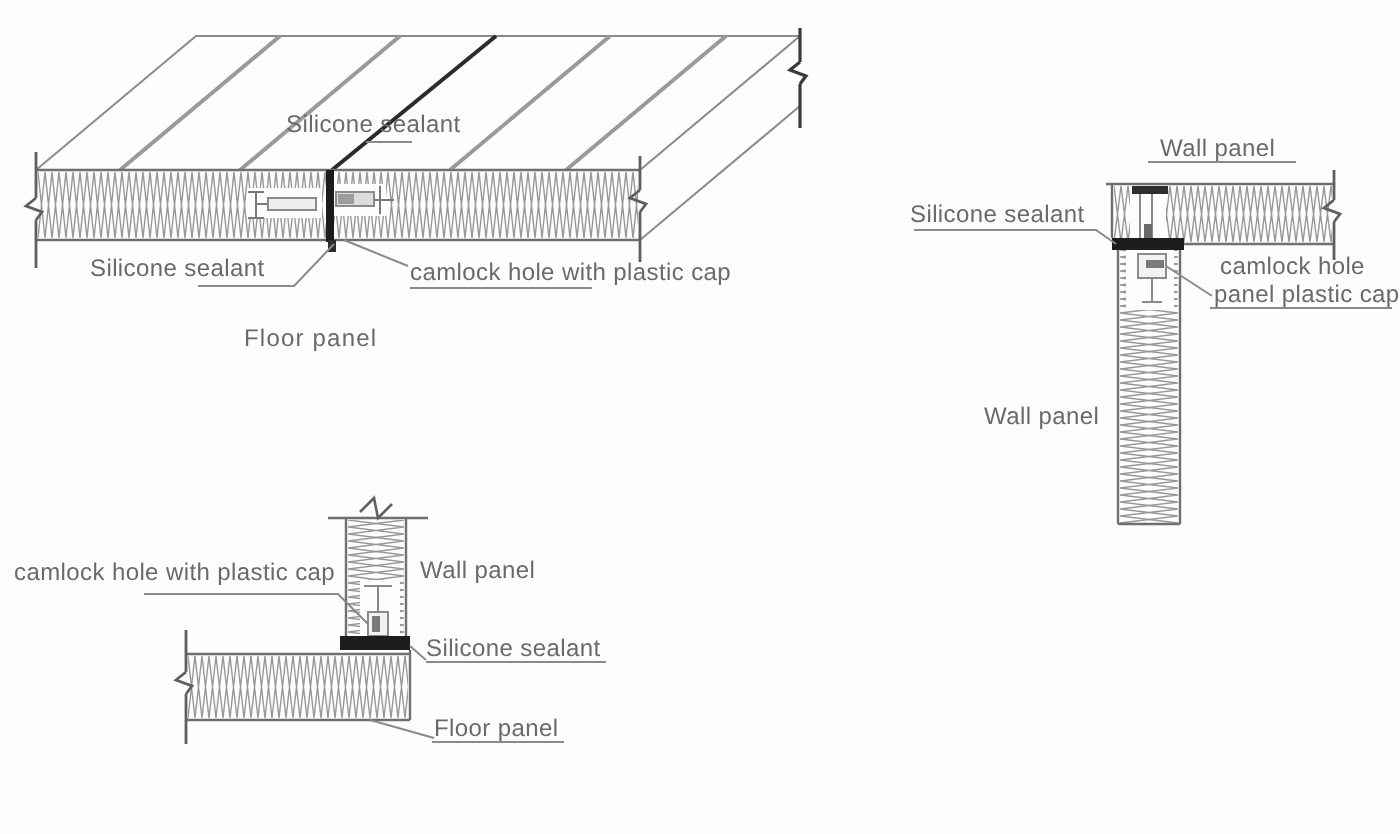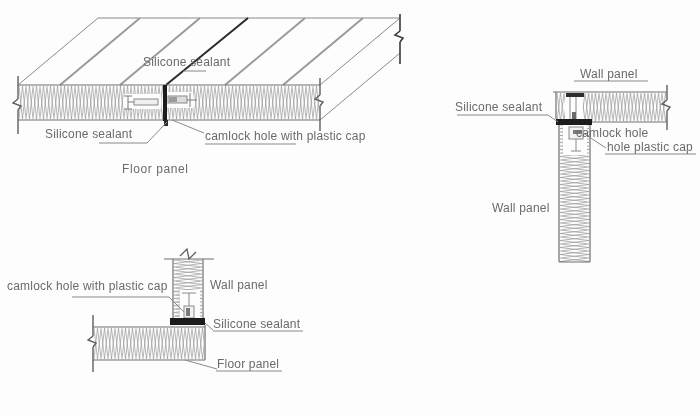--- a/index.html
+++ b/index.html
@@ -144,21 +144,21 @@
     </g>
   </svg>
 
   <span class="lbl" style="left:143px;top:56px">Silicone sealant</span>
   <span class="lbl" style="left:45px;top:128px">Silicone sealant</span>
   <span class="lbl" style="left:205px;top:130px">camlock hole with plastic cap</span>
   <span class="lbl" style="left:122px;top:163px;letter-spacing:0.6px">Floor panel</span>
 
   <span class="lbl" style="left:580px;top:68px">Wall panel</span>
   <span class="lbl" style="left:455px;top:101px">Silicone sealant</span>
-  <span class="lbl" style="left:576px;top:127px">camlock hole</span>
-  <span class="lbl" style="left:607px;top:141px">hole plastic cap</span>
+  <span class="lbl" style="left:610px;top:127px">camlock hole</span>
+  <span class="lbl" style="left:607px;top:141px">panel plastic cap</span>
   <span class="lbl" style="left:492px;top:202px">Wall panel</span>
 
   <span class="lbl" style="left:7px;top:280px">camlock hole with plastic cap</span>
   <span class="lbl" style="left:210px;top:279px">Wall panel</span>
   <span class="lbl" style="left:213px;top:318px">Silicone sealant</span>
   <span class="lbl" style="left:217px;top:358px">Floor panel</span>
 </div>
 
 </body></html>

